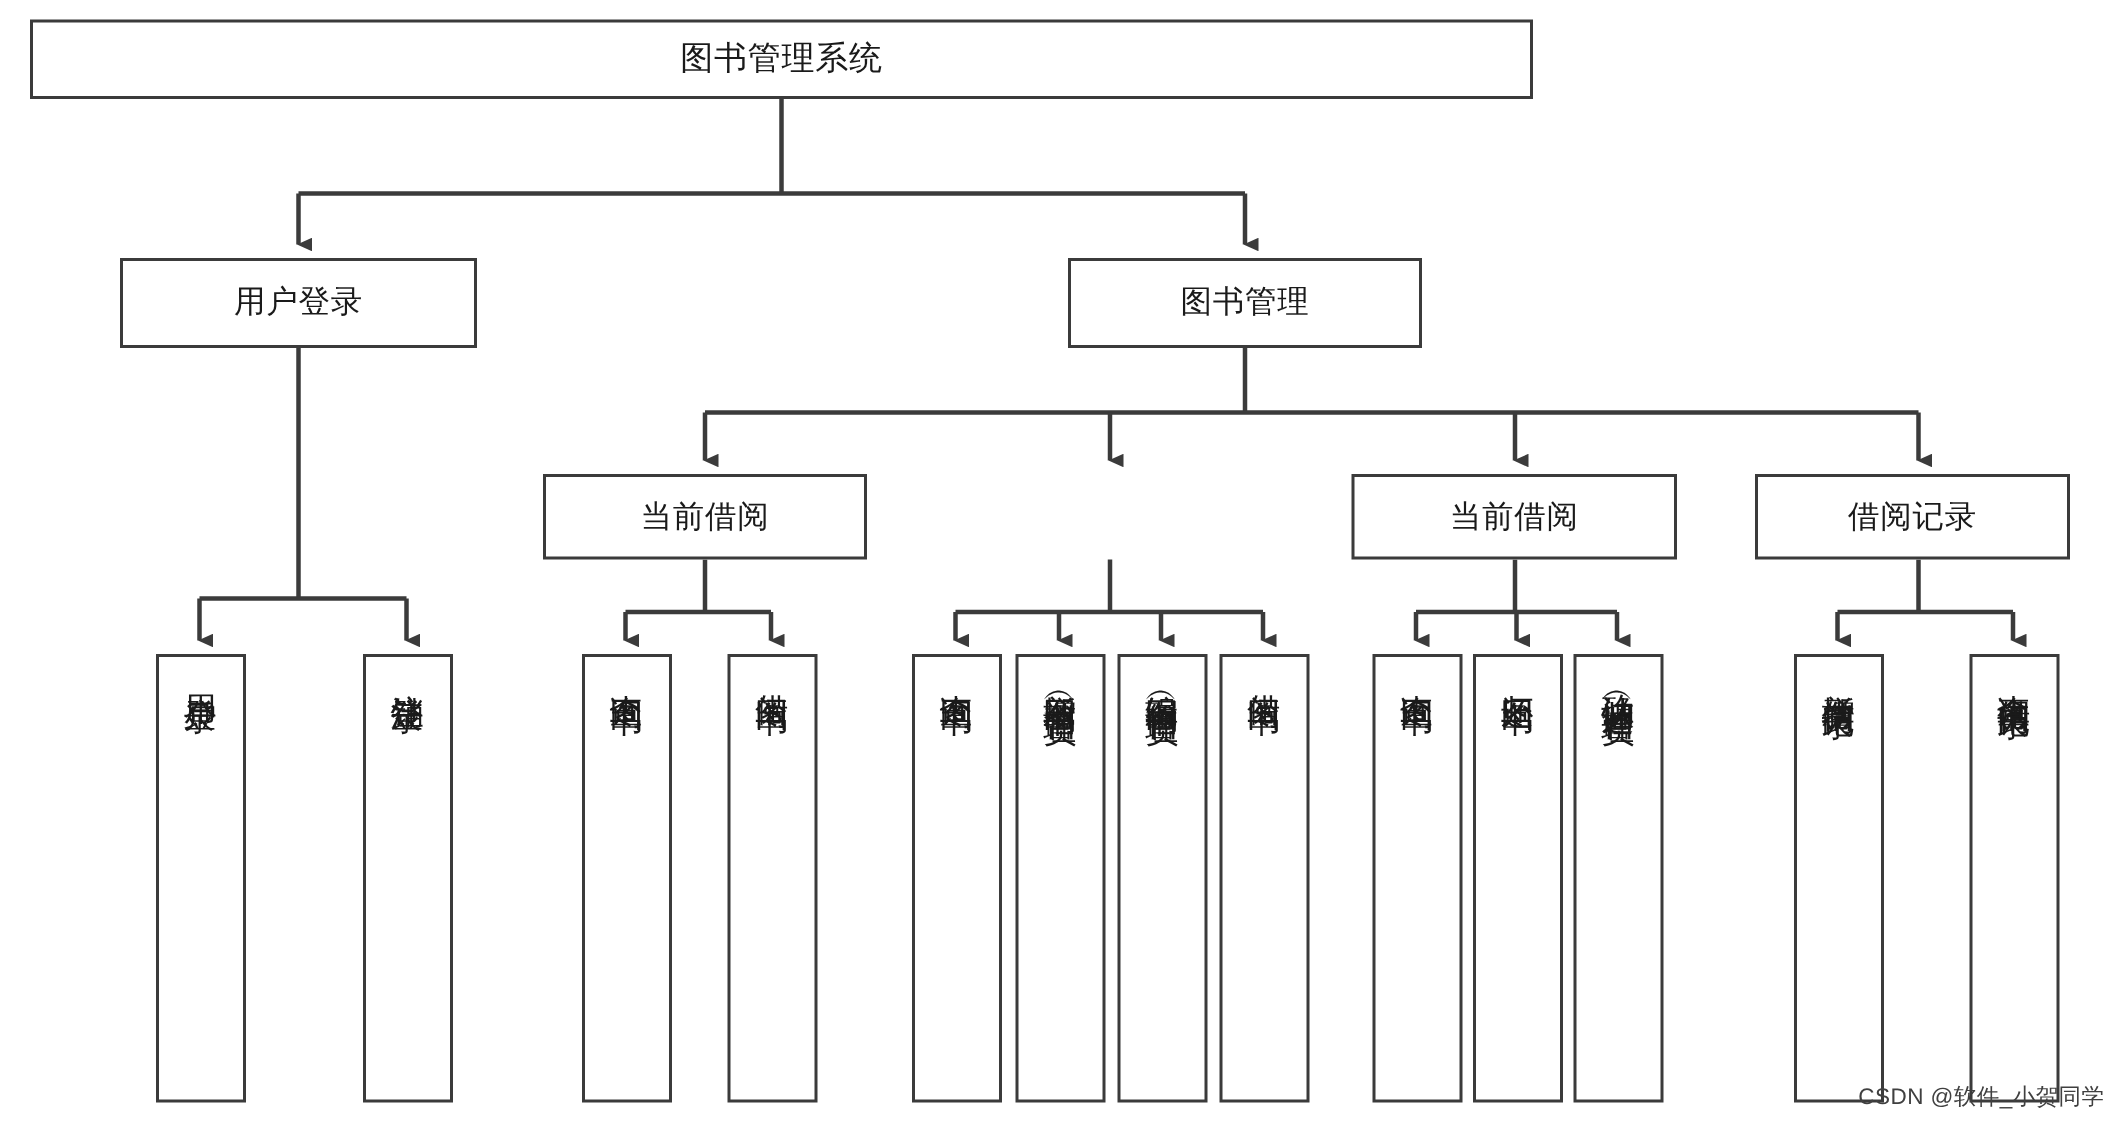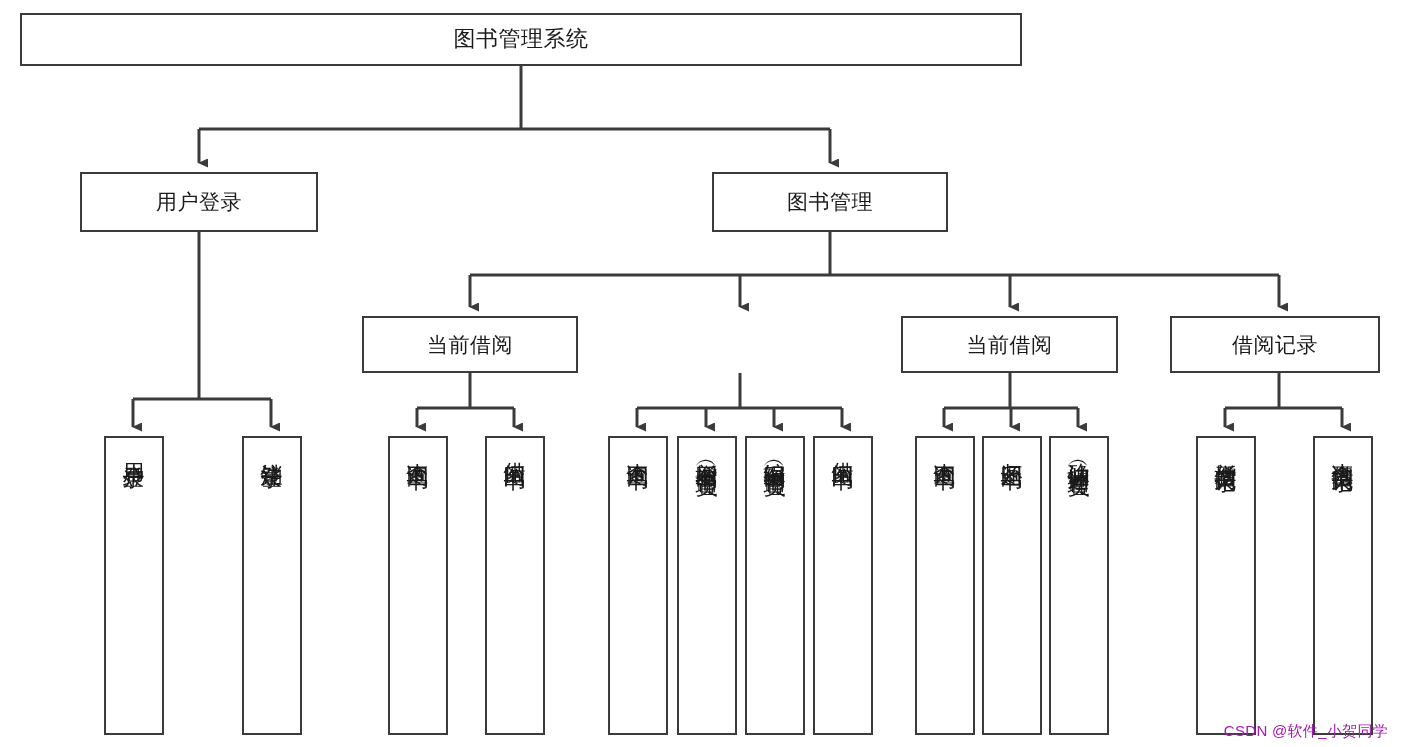--- a/index.html
+++ b/index.html
@@ -58,24 +58,24 @@
   .node.vert .node-label {
     writing-mode: vertical-rl;
     text-orientation: upright;
     font-size: 22px;
     line-height: 1.05;
     letter-spacing: 2px;
     white-space: nowrap;
   }
   .watermark {
     position: absolute;
-    right: 17px;
+    right: 2px;
     bottom: 6px;
     font-size: 15px;
-    color: #a21caf;
+    color: #404040;
     font-family: "Liberation Sans", "DejaVu Sans", sans-serif;
     white-space: nowrap;
     z-index: 5;
     letter-spacing: 0.3px;
   }
 </style>
 </head>
 <body>
 
 <div id="diagram-root">

